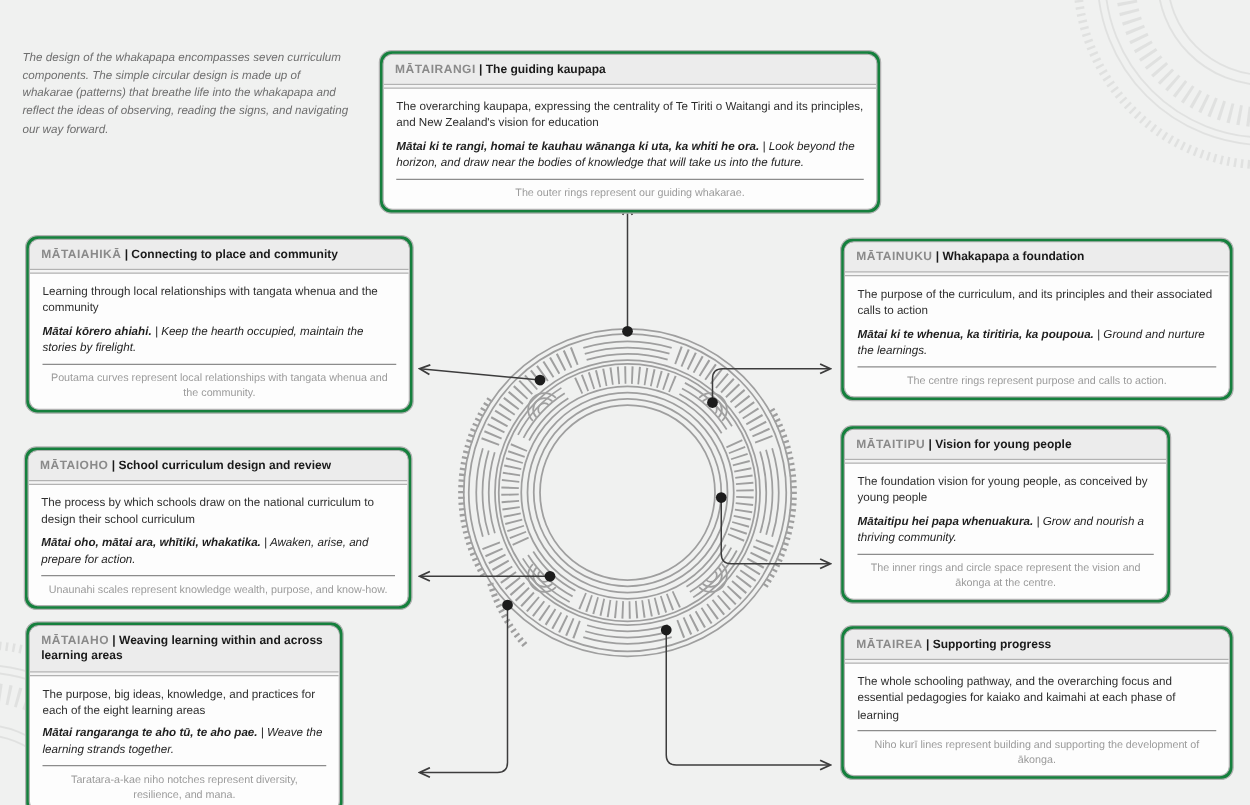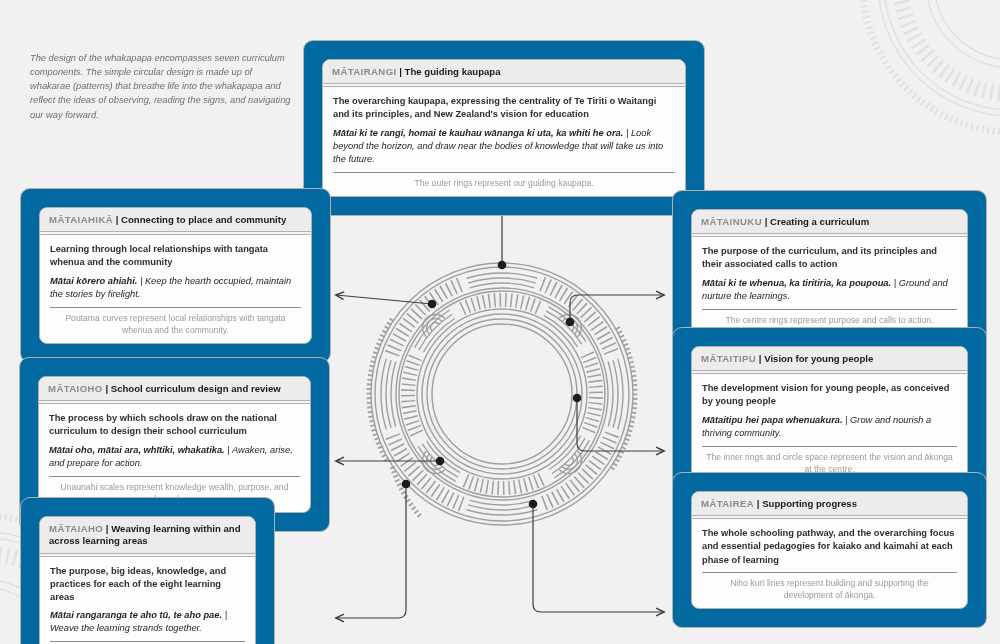--- a/index.html
+++ b/index.html
@@ -10,51 +10,51 @@
     -webkit-font-smoothing:antialiased;
   }
   .stage *{box-sizing:border-box;}
 
   .page-title{
     position:absolute;left:18px;top:2px;margin:0;
     font-size:23px;font-weight:bold;color:#0e0e0e;letter-spacing:-0.3px;
   }
   .page-title .t-italic{font-style:italic;}
   .intro{
-    position:absolute;left:18px;top:39px;width:262px;margin:12px;
+    position:absolute;left:18px;top:39px;width:262px;margin:0;
     font-size:9.3px;font-style:italic;color:#6e6e6e;line-height:1.52;
   }
 
   .svg-layer{position:absolute;left:0;top:0;z-index:1;}
 
   .card{
     position:absolute;z-index:2;
-    background:#0369a1;border:1px solid #b2b2b2;border-radius:10px;padding:18px;
+    background:#15803d;border:1px solid #b2b2b2;border-radius:10px;padding:2px;
   }
   .card-inner{border:1px solid #b2b2b2;border-radius:8px;overflow:hidden;background:#fdfdfd;}
   .card-header{
     background:#ececec;padding:6px 9px 5px;font-size:9.6px;font-weight:bold;
     color:#1a1a1a;line-height:1.3;
   }
   .card-code{color:#8a8a8a;letter-spacing:0.4px;}
   .divider{height:4px;background:#f4f4f4;border-top:1px solid #b2b2b2;border-bottom:1px solid #b2b2b2;}
   .card-body{padding:8px 10px 5px;font-size:9.3px;color:#2e2e2e;line-height:1.4;}
-  .desc{margin:0 0 5px;font-weight:bold;}
+  .desc{margin:0 0 5px;}
   .whakatauki{margin:0 0 6px;font-style:italic;color:#1f1f1f;}
   .maori{font-weight:bold;}
   .rule{border:none;border-top:1px solid #8c8c8c;margin:2px 0 4px;height:0;}
   .note{margin:0;text-align:center;color:#9b9b9b;font-size:8.6px;line-height:1.4;padding:0 4px 2px;}
 
   #card-matairangi{left:303px;top:40px;width:402px;}
   #card-mataiahika{left:20px;top:188px;width:311px;}
   #card-matainuku{left:672px;top:190px;width:315px;}
   #card-mataioho{left:19px;top:357px;width:311px;}
-  #card-mataitipu{left:672px;top:327px;width:315px;}
+  #card-mataitipu{left:672px;top:340px;width:265px;}
   #card-mataiaho{left:20px;top:497px;width:255px;}
-  #card-matairea{left:672px;top:472px;width:315px;}
+  #card-matairea{left:672px;top:500px;width:315px;}
 </style>
 </head>
 <body>
 
 <div class="stage">
 
   <svg class="svg-layer" width="1000" height="644" viewBox="0 0 1000 644">
     <defs>
       <marker id="arrow" viewBox="0 0 9 8" markerWidth="9" markerHeight="8" refX="7.6" refY="4" orient="auto">
         <path d="M1,0.8 L7.8,4 L1,7.2" fill="none" stroke="#3c3c3c" stroke-width="1.2"></path>
@@ -159,41 +159,41 @@
   <p class="intro">The design of the whakapapa encompasses seven curriculum components. The simple circular design is made up of whakarae (patterns) that breathe life into the whakapapa and reflect the ideas of observing, reading the signs, and navigating our way forward.</p>
 
   <div class="card" id="card-matairangi">
     <div class="card-inner">
       <div class="card-header"><span class="card-code">MĀTAIRANGI</span> <span>|</span> <span>The guiding kaupapa</span></div>
       <div class="divider"></div>
       <div class="card-body">
         <p class="desc">The overarching kaupapa, expressing the centrality of Te Tiriti o Waitangi and its principles, and New Zealand's vision for education</p>
         <p class="whakatauki"><span class="maori">Mātai ki te rangi, homai te kauhau wānanga ki uta, ka whiti he ora.</span> <span>| Look beyond the horizon, and draw near the bodies of knowledge that will take us into the future.</span></p>
         <hr class="rule">
-        <p class="note">The outer rings represent our guiding kaupapa.</p>
+        <p class="note">The outer rings represent our guiding whakarae.</p>
       </div>
     </div>
   </div>
 
   <div class="card" id="card-mataiahika">
     <div class="card-inner">
       <div class="card-header"><span class="card-code">MĀTAIAHIKĀ</span> <span>|</span> <span>Connecting to place and community</span></div>
       <div class="divider"></div>
       <div class="card-body">
         <p class="desc">Learning through local relationships with tangata whenua and the community</p>
         <p class="whakatauki"><span class="maori">Mātai kōrero ahiahi.</span> <span>| Keep the hearth occupied, maintain the stories by firelight.</span></p>
         <hr class="rule">
         <p class="note">Poutama curves represent local relationships with tangata whenua and the community.</p>
       </div>
     </div>
   </div>
 
   <div class="card" id="card-matainuku">
     <div class="card-inner">
-      <div class="card-header"><span class="card-code">MĀTAINUKU</span> <span>|</span> <span>Creating a curriculum</span></div>
+      <div class="card-header"><span class="card-code">MĀTAINUKU</span> <span>|</span> <span>Whakapapa a foundation</span></div>
       <div class="divider"></div>
       <div class="card-body">
         <p class="desc">The purpose of the curriculum, and its principles and their associated calls to action</p>
         <p class="whakatauki"><span class="maori">Mātai ki te whenua, ka tiritiria, ka poupoua.</span> <span>| Ground and nurture the learnings.</span></p>
         <hr class="rule">
         <p class="note">The centre rings represent purpose and calls to action.</p>
       </div>
     </div>
   </div>
 
@@ -208,21 +208,21 @@
         <p class="note">Unaunahi scales represent knowledge wealth, purpose, and know-how.</p>
       </div>
     </div>
   </div>
 
   <div class="card" id="card-mataitipu">
     <div class="card-inner">
       <div class="card-header"><span class="card-code">MĀTAITIPU</span> <span>|</span> <span>Vision for young people</span></div>
       <div class="divider"></div>
       <div class="card-body">
-        <p class="desc">The development vision for young people, as conceived by young people</p>
+        <p class="desc">The foundation vision for young people, as conceived by young people</p>
         <p class="whakatauki"><span class="maori">Mātaitipu hei papa whenuakura.</span> <span>| Grow and nourish a thriving community.</span></p>
         <hr class="rule">
         <p class="note">The inner rings and circle space represent the vision and ākonga at the centre.</p>
       </div>
     </div>
   </div>
 
   <div class="card" id="card-mataiaho">
     <div class="card-inner">
       <div class="card-header"><span class="card-code">MĀTAIAHO</span> <span>|</span> <span>Weaving learning within and across learning areas</span></div>

